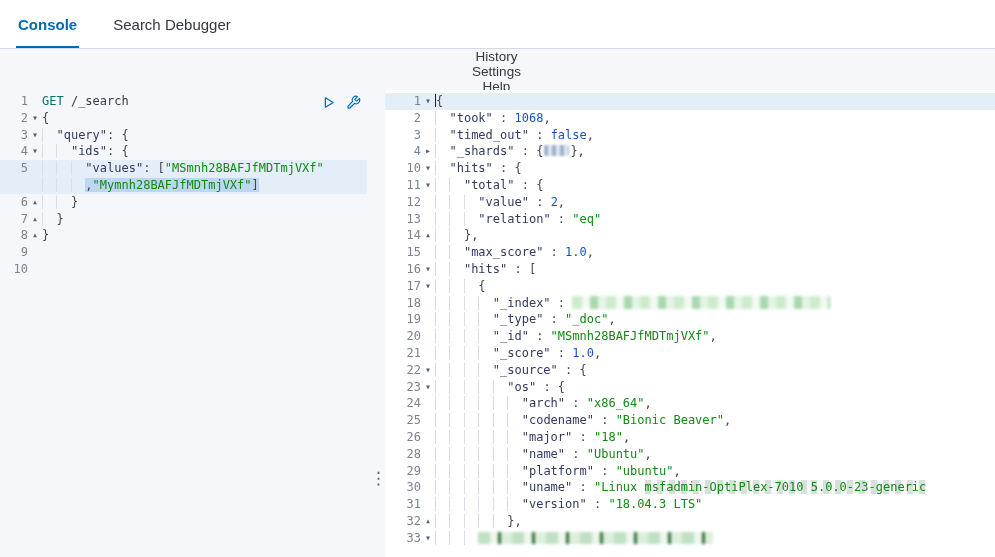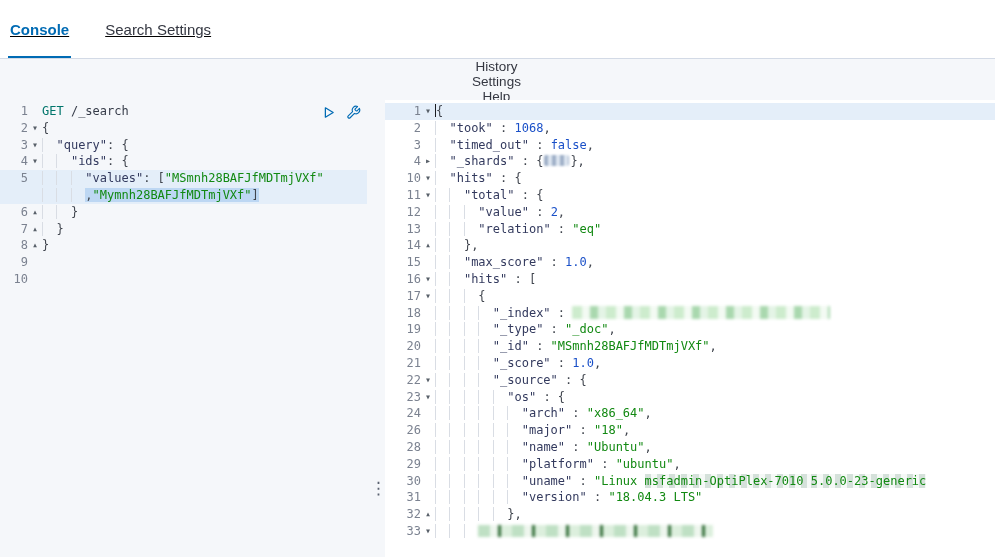--- a/index.html
+++ b/index.html
@@ -1,21 +1,21 @@
 <!DOCTYPE html>
 <html><head>
 <meta charset="utf-8">
 <style>
   * { margin:0; padding:0; box-sizing:border-box; }
   html,body { width:995px; height:557px; overflow:hidden; background:#f5f7fa;
     font-family:"Liberation Sans", sans-serif; }
 
   
-  .tabbar { height:59px; background:#ffffff; border-bottom:1px solid #d3dae6;
-    display:flex; align-items:stretch; padding-left:8px;text-decoration:underline; }
+  .tabbar { height:49px; background:#ffffff; border-bottom:1px solid #d3dae6;
+    display:flex; align-items:stretch; padding-left:16px; }
   .tab { display:flex; align-items:center; padding:0 2px; margin-right:32px;
     font-size:15px; color:#343741; cursor:pointer; }
   .tab.active { color:#006bb4; font-weight:600; box-shadow:inset 0 -2px 0 #006bb4; }
 
   
   .menubar { height:41px; display:flex; align-items:center; padding-left:18px;flex-direction:column; }
   .menu-item { font-size:13.5px; color:#343741; margin-right:20px; cursor:pointer; }
 
   
   .editors { height:467px; display:flex; position:relative; }
@@ -67,21 +67,21 @@
 
   
   .req-actions { position:absolute; top:5px; right:6px; display:flex; gap:10px; z-index:2; }
   .req-actions svg { cursor:pointer; display:block; }
 </style>
 </head>
 <body>
 
 <div class="tabbar">
   <div class="tab active">Console</div>
-  <div class="tab">Search Settings</div>
+  <div class="tab">Search Debugger</div>
 </div>
 
 <div class="menubar">
   <div class="menu-item">History</div>
   <div class="menu-item">Settings</div>
   <div class="menu-item">Help</div>
 </div>
 
 <div class="editors">
 
@@ -131,20 +131,21 @@
         <div class="code-row"><span class="gut-num">15</span><span class="gut-fold"></span><span class="code-text"><span class="tok-ind">    </span><span class="tok-key">"max_score"</span><span class="tok-punc"> : </span><span class="tok-num">1.0</span><span class="tok-punc">,</span></span></div>
         <div class="code-row"><span class="gut-num">16</span><span class="gut-fold">▾</span><span class="code-text"><span class="tok-ind">    </span><span class="tok-key">"hits"</span><span class="tok-punc"> : [</span></span></div>
         <div class="code-row"><span class="gut-num">17</span><span class="gut-fold">▾</span><span class="code-text"><span class="tok-ind">      </span><span class="tok-punc">{</span></span></div>
         <div class="code-row"><span class="gut-num">18</span><span class="gut-fold"></span><span class="code-text"><span class="tok-ind">        </span><span class="tok-key">"_index"</span><span class="tok-punc"> : </span><span class="tok-blurindex"></span></span></div>
         <div class="code-row"><span class="gut-num">19</span><span class="gut-fold"></span><span class="code-text"><span class="tok-ind">        </span><span class="tok-key">"_type"</span><span class="tok-punc"> : </span><span class="tok-str">"_doc"</span><span class="tok-punc">,</span></span></div>
         <div class="code-row"><span class="gut-num">20</span><span class="gut-fold"></span><span class="code-text"><span class="tok-ind">        </span><span class="tok-key">"_id"</span><span class="tok-punc"> : </span><span class="tok-str">"MSmnh28BAFJfMDTmjVXf"</span><span class="tok-punc">,</span></span></div>
         <div class="code-row"><span class="gut-num">21</span><span class="gut-fold"></span><span class="code-text"><span class="tok-ind">        </span><span class="tok-key">"_score"</span><span class="tok-punc"> : </span><span class="tok-num">1.0</span><span class="tok-punc">,</span></span></div>
         <div class="code-row"><span class="gut-num">22</span><span class="gut-fold">▾</span><span class="code-text"><span class="tok-ind">        </span><span class="tok-key">"_source"</span><span class="tok-punc"> : {</span></span></div>
         <div class="code-row"><span class="gut-num">23</span><span class="gut-fold">▾</span><span class="code-text"><span class="tok-ind">          </span><span class="tok-key">"os"</span><span class="tok-punc"> : {</span></span></div>
         <div class="code-row"><span class="gut-num">24</span><span class="gut-fold"></span><span class="code-text"><span class="tok-ind">            </span><span class="tok-key">"arch"</span><span class="tok-punc"> : </span><span class="tok-str">"x86_64"</span><span class="tok-punc">,</span></span></div>
+        <div class="code-row"><span class="gut-num">25</span><span class="gut-fold"></span><span class="code-text"><span class="tok-ind">            </span><span class="tok-key">"codename"</span><span class="tok-punc"> : </span><span class="tok-str">"Bionic Beaver"</span><span class="tok-punc">,</span></span></div>
         <div class="code-row"><span class="gut-num">26</span><span class="gut-fold"></span><span class="code-text"><span class="tok-ind">            </span><span class="tok-key">"major"</span><span class="tok-punc"> : </span><span class="tok-str">"18"</span><span class="tok-punc">,</span></span></div>
         <div class="code-row"><span class="gut-num">28</span><span class="gut-fold"></span><span class="code-text"><span class="tok-ind">            </span><span class="tok-key">"name"</span><span class="tok-punc"> : </span><span class="tok-str">"Ubuntu"</span><span class="tok-punc">,</span></span></div>
         <div class="code-row"><span class="gut-num">29</span><span class="gut-fold"></span><span class="code-text"><span class="tok-ind">            </span><span class="tok-key">"platform"</span><span class="tok-punc"> : </span><span class="tok-str">"ubuntu"</span><span class="tok-punc">,</span></span></div>
         <div class="code-row"><span class="gut-num">30</span><span class="gut-fold"></span><span class="code-text"><span class="tok-ind">            </span><span class="tok-key">"uname"</span><span class="tok-punc"> : </span><span class="tok-str">"Linux </span><span class="tok-str tok-redact">msfadmin-OptiPlex-7010 </span><span class="tok-str tok-redact">5.0.0-23-generic</span></span></div>
         <div class="code-row"><span class="gut-num">31</span><span class="gut-fold"></span><span class="code-text"><span class="tok-ind">            </span><span class="tok-key">"version"</span><span class="tok-punc"> : </span><span class="tok-str">"18.04.3 LTS"</span></span></div>
         <div class="code-row"><span class="gut-num">32</span><span class="gut-fold">▴</span><span class="code-text"><span class="tok-ind">          </span><span class="tok-punc">},</span></span></div>
         <div class="code-row"><span class="gut-num">33</span><span class="gut-fold">▾</span><span class="code-text"><span class="tok-ind">      </span><span class="tok-blurbottom"></span></span></div>
       </div>
   </div>
 

